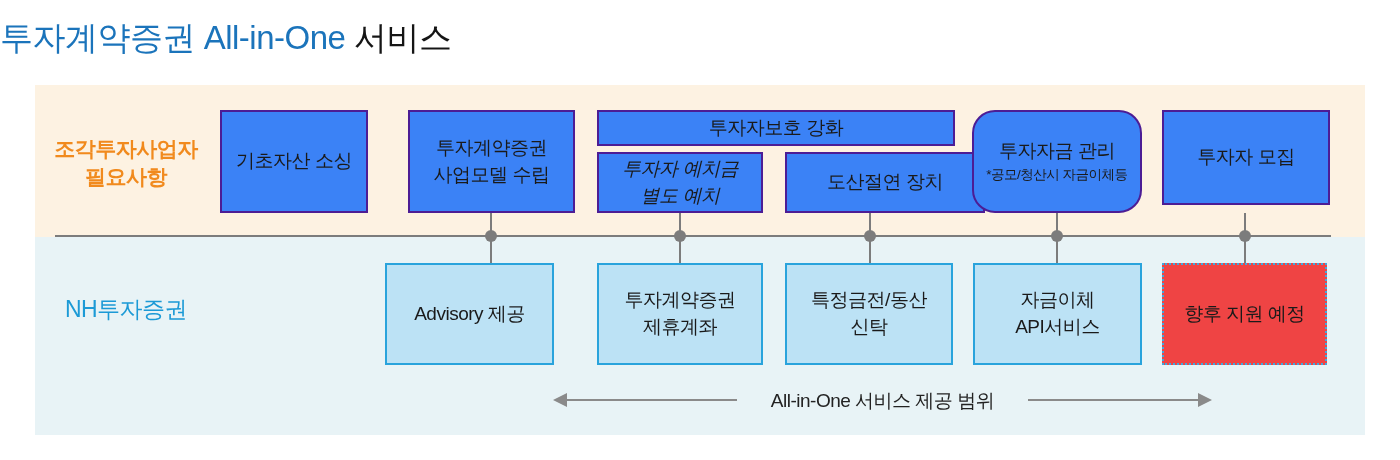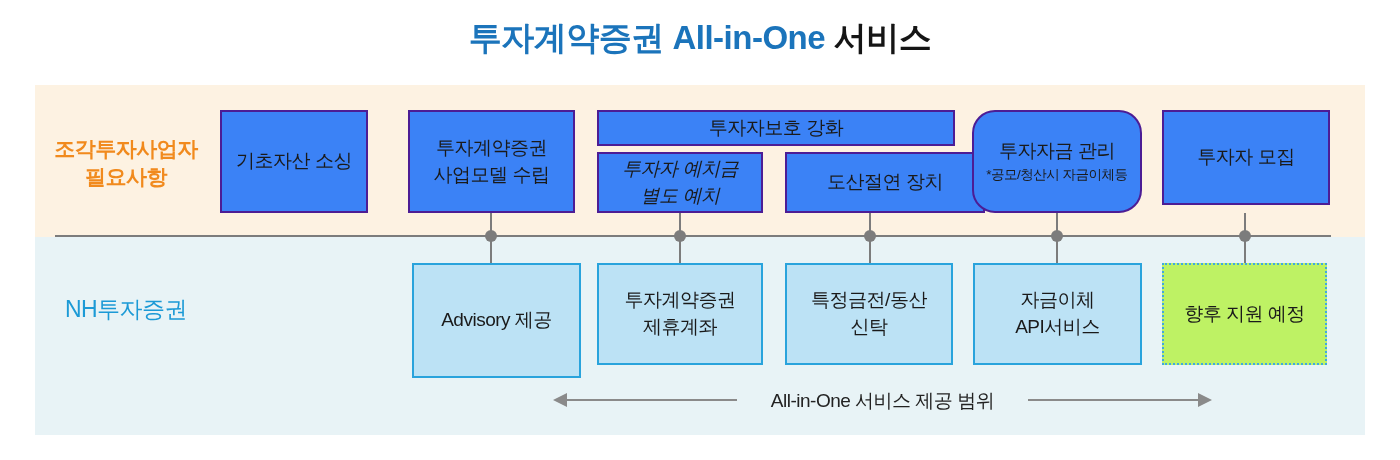--- a/index.html
+++ b/index.html
@@ -3,21 +3,21 @@
 <meta charset="utf-8">
 <style>
   * { margin:0; padding:0; box-sizing:border-box; }
   body { background:#ffffff; font-family:"Liberation Sans", sans-serif; }
   .canvas {
     position:relative; width:1400px; height:460px; background:#ffffff; overflow:hidden;
   }
   
   .title {
     position:absolute; top:16px; left:0; width:100%;
-    text-align:center; font-size:33px; font-weight:700; letter-spacing:-0.5px;
+    text-align:left; font-size:33px; font-weight:400; letter-spacing:-0.5px;
   }
   .title .hl { color:#1B74BB; }
   .title .sfx { color:#151515; }
   
   .band-top {
     position:absolute; left:35px; top:85px; width:1330px; height:152px;
     background:#FDF2E2;
   }
   .band-bottom {
     position:absolute; left:35px; top:237px; width:1330px; height:198px;
@@ -41,21 +41,21 @@
     display:flex; flex-direction:column; align-items:center; justify-content:center;
     text-align:center; color:#1a1a1a; font-size:19px; line-height:1.4;
     letter-spacing:-0.5px;
   }
   .bbox {
     position:absolute; background:#BCE2F5; border:2px solid #29A3DC;
     display:flex; flex-direction:column; align-items:center; justify-content:center;
     text-align:center; color:#1a1a1a; font-size:19px; line-height:1.4;
     letter-spacing:-0.5px;
   }
-  .bbox.dashed { background:#bef264; border:2px dotted #3FA9E0; }
+  .bbox.dashed { background:#ef4444; border:2px dotted #3FA9E0; }
   .tbox .note { font-size:13.5px; margin-top:2px; color:#1a1a1a; }
   .tbox span, .bbox span { display:block; }
   
   .divider {
     position:absolute; left:55px; top:235px; width:1276px; height:2px;
     background:#7C7C7C;
   }
   .vline {
     position:absolute; top:213px; height:50px; width:2px; background:#7C7C7C;
   }
@@ -132,21 +132,21 @@
   <div class="vline" style="left:869px;"></div>
   <div class="vline" style="left:1056px;"></div>
   <div class="vline" style="left:1244px;"></div>
 
   <div class="dot" style="left:485px;"></div>
   <div class="dot" style="left:674px;"></div>
   <div class="dot" style="left:864px;"></div>
   <div class="dot" style="left:1051px;"></div>
   <div class="dot" style="left:1239px;"></div>
 
-  <div class="bbox" style="left:412px; top:263px; width:169px; height:115px;">
+  <div class="bbox" style="left:385px; top:263px; width:169px; height:102px;">
     <span>Advisory 제공</span>
   </div>
 
   <div class="bbox" style="left:597px; top:263px; width:166px; height:102px;">
     <span>투자계약증권</span>
     <span>제휴계좌</span>
   </div>
 
   <div class="bbox" style="left:973px; top:263px; width:169px; height:102px;">
     <span>자금이체</span>

